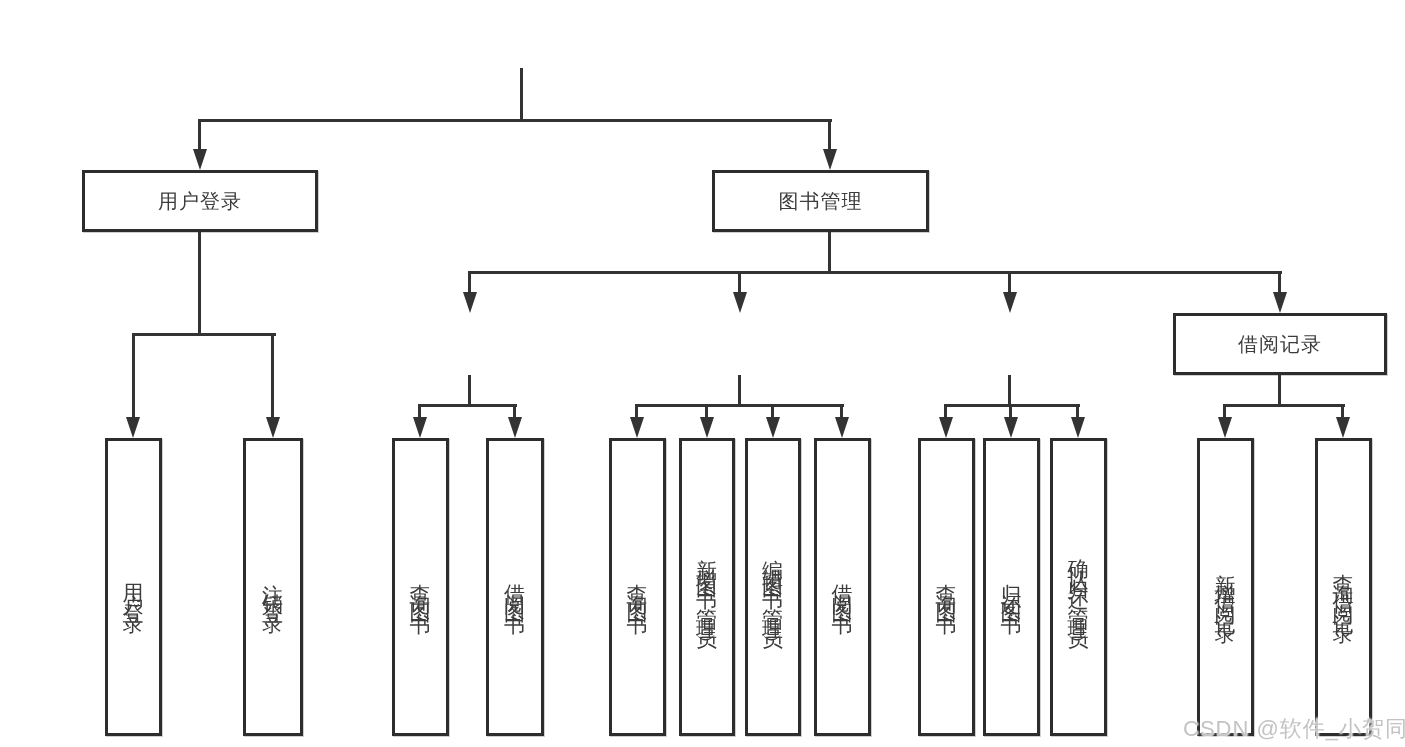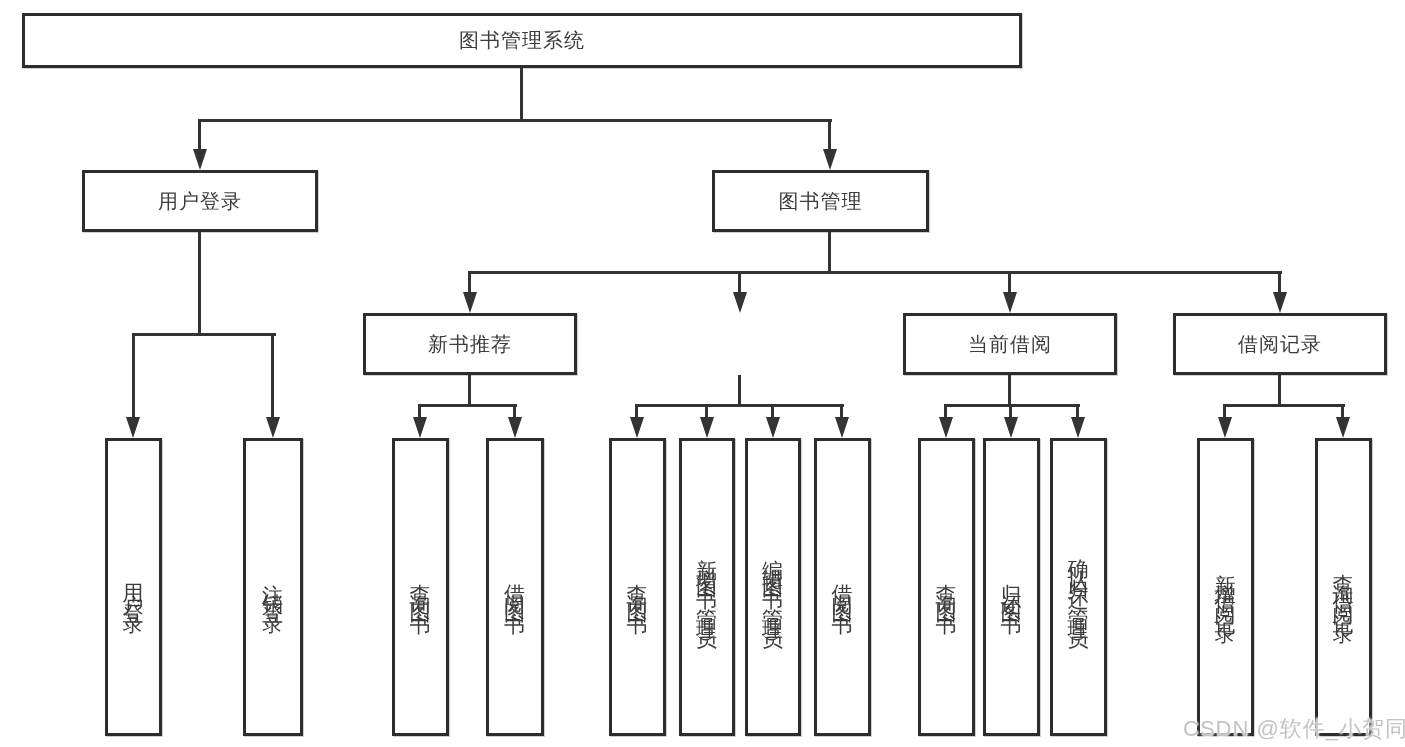--- a/index.html
+++ b/index.html
@@ -52,30 +52,27 @@
     z-index: 10;
     text-shadow: 0 1px 2px rgba(255,255,255,0.95), 0 -1px 2px rgba(255,255,255,0.95), 1px 0 2px rgba(255,255,255,0.9);
     white-space: nowrap;
   }
 </style>
 </head>
 <body>
 
 <div class="canvas">
 
-  <div class="node" style="left:22px; top:13px; width:1000px; height:55px;">图书管理系统</div>
 
   <div class="node" style="left:82px; top:170px; width:236px; height:62px;">用户登录</div>
 
   <div class="node" style="left:712px; top:170px; width:217px; height:62px;">图书管理</div>
 
-  <div class="node" style="left:363px; top:313px; width:214px; height:62px;">新书推荐</div>
 
 
-  <div class="node" style="left:903px; top:313px; width:214px; height:62px;">当前借阅</div>
 
   <div class="node" style="left:1173px; top:313px; width:214px; height:62px;text-align:right;">借阅记录</div>
 
   <div class="node leaf" style="left:105px; top:438px; width:57px; height:298px;">
     <span class="vtext">用户登录</span>
   </div>
 
   <div class="node leaf" style="left:243px; top:438px; width:60px; height:298px;">
     <span class="vtext">注销登录</span>
   </div>

